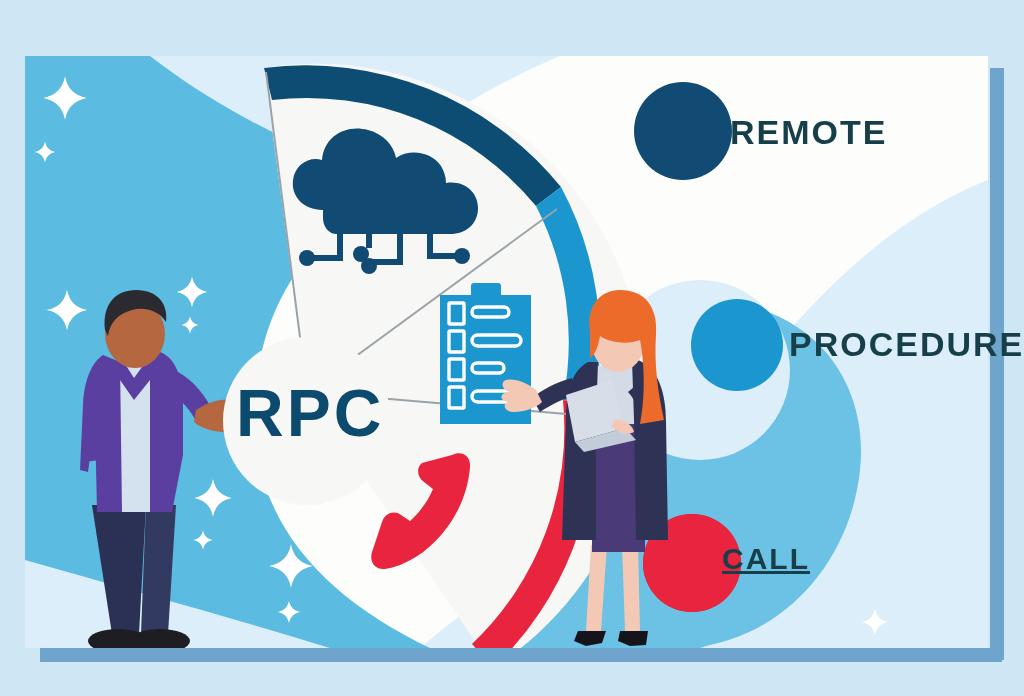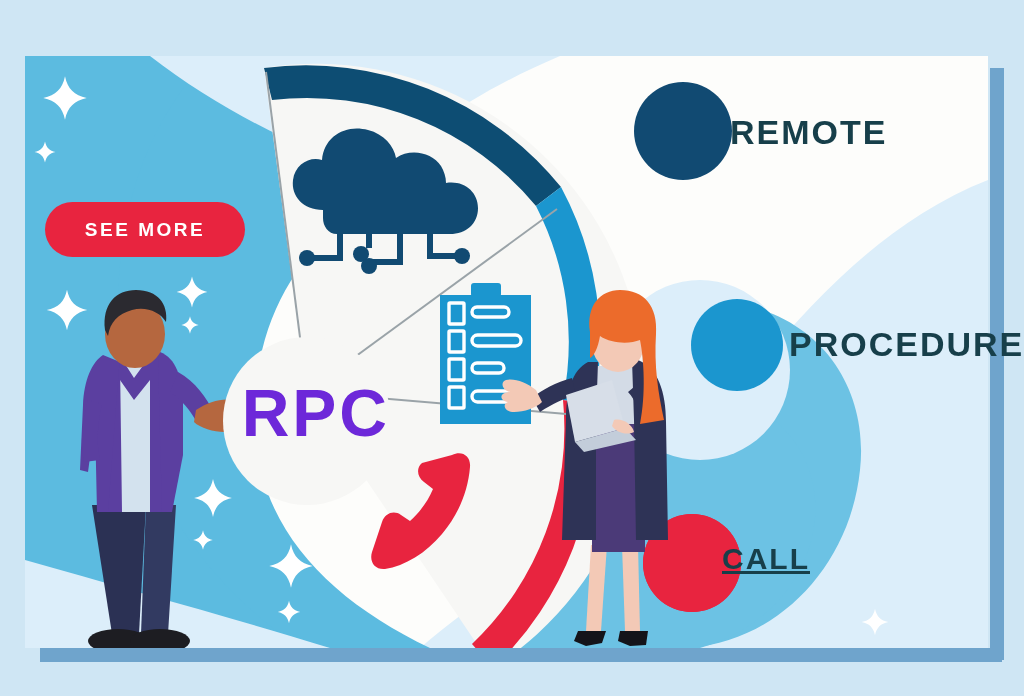--- a/index.html
+++ b/index.html
@@ -48,29 +48,29 @@
     color: #ffffff;
     font-family: "Liberation Sans", sans-serif;
     font-weight: bold;
     font-size: 19px;
     letter-spacing: 2.5px;
     cursor: pointer;
     padding: 0;
   }
   #rpc-label {
     position: absolute;
-    left: 220px;
+    left: 236px;
     top: 380px;
     width: 170px;
-    text-align: right;
+    text-align: left;
     font-family: "Liberation Sans", sans-serif;
     font-weight: bold;
     font-size: 66px;
     letter-spacing: 3px;
-    color: #6d28d9;
+    color: #0c4a6e;
     line-height: 1;
   }
 </style>
 </head>
 <body>
 
 <div id="stage">
 
   <svg class="layer" viewBox="0 0 1024 696">
     <defs>
@@ -315,19 +315,18 @@
                  C630,344 612,344 600,336
                  C598,348 594,356 590,358 Z" fill="#ec6b2b"></path>
       </g>
 
       <circle cx="307" cy="421" r="84" fill="#f7f7f5"></circle>
     </g>
   </svg>
 
   <div id="rpc-label">RPC</div>
 
-  <button id="see-more-button">SEE MORE</button>
 
   <span class="label" id="label-remote">REMOTE</span>
   <span class="label" id="label-procedure">PROCEDURE</span>
   <span class="label" id="label-call">CALL</span>
 
 </div>
 
 </body></html>

